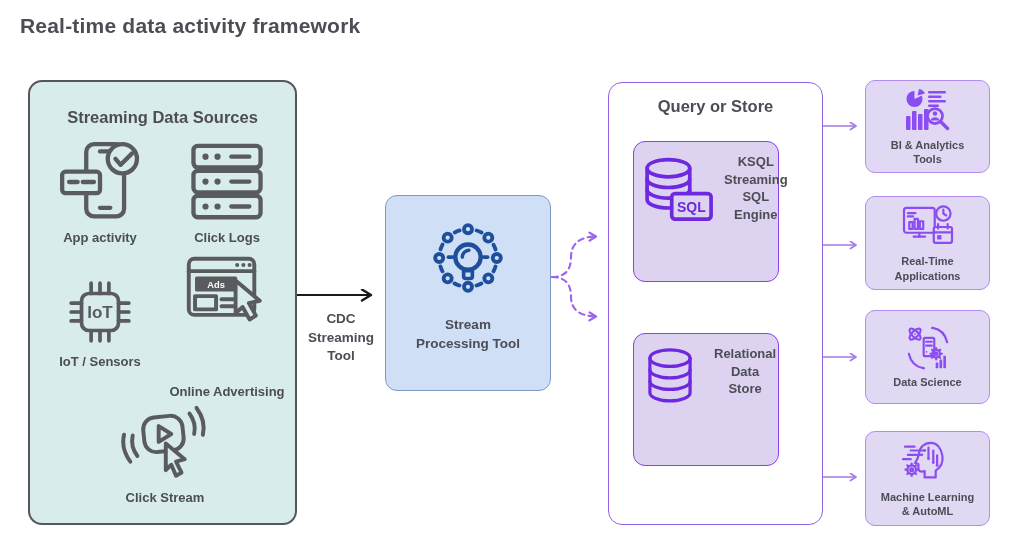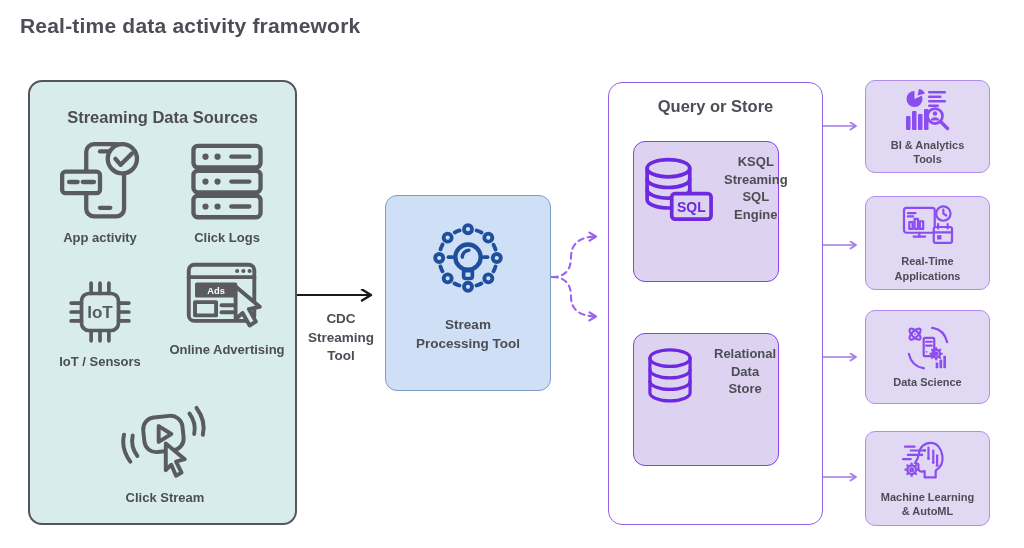--- a/index.html
+++ b/index.html
@@ -19,21 +19,21 @@
   #sources-panel { left:28px; top:80px; width:269px; height:445px;
     background:#d8eceb; border:2px solid #53565c; border-radius:14px; }
   #sources-title { top:26px; }
   .src-item { position:absolute; display:flex; flex-direction:column; align-items:center; }
   .src-icon { display:flex; align-items:center; justify-content:center; }
   .src-label { font-size:13px; font-weight:700; color:#4c4d55; text-align:center;
     line-height:1.3; margin-top:4px; }
   #src-app    { left:14px;  top:56px;  width:112px; }
   #src-server { left:138px; top:56px;  width:118px; }
   #src-iot    { left:14px;  top:192px; width:112px; }
-  #src-ads    { left:138px; top:178px; width:118px; }
+  #src-ads    { left:138px; top:172px; width:118px;gap:48px; }
   #src-click  { left:78px;  top:322px; width:114px; }
 
   
   .cdc-label { position:absolute; left:300px; top:310px; width:82px; text-align:center;
     font-size:13.5px; font-weight:700; color:#4c4d55; line-height:1.38; }
 
   
   #processing-panel { left:385px; top:195px; width:166px; height:196px;
     background:#cfdff5; border:1.5px solid #8099cb; border-radius:12px; }
   .proc-icon { position:absolute; left:0; top:14px; width:100%;

